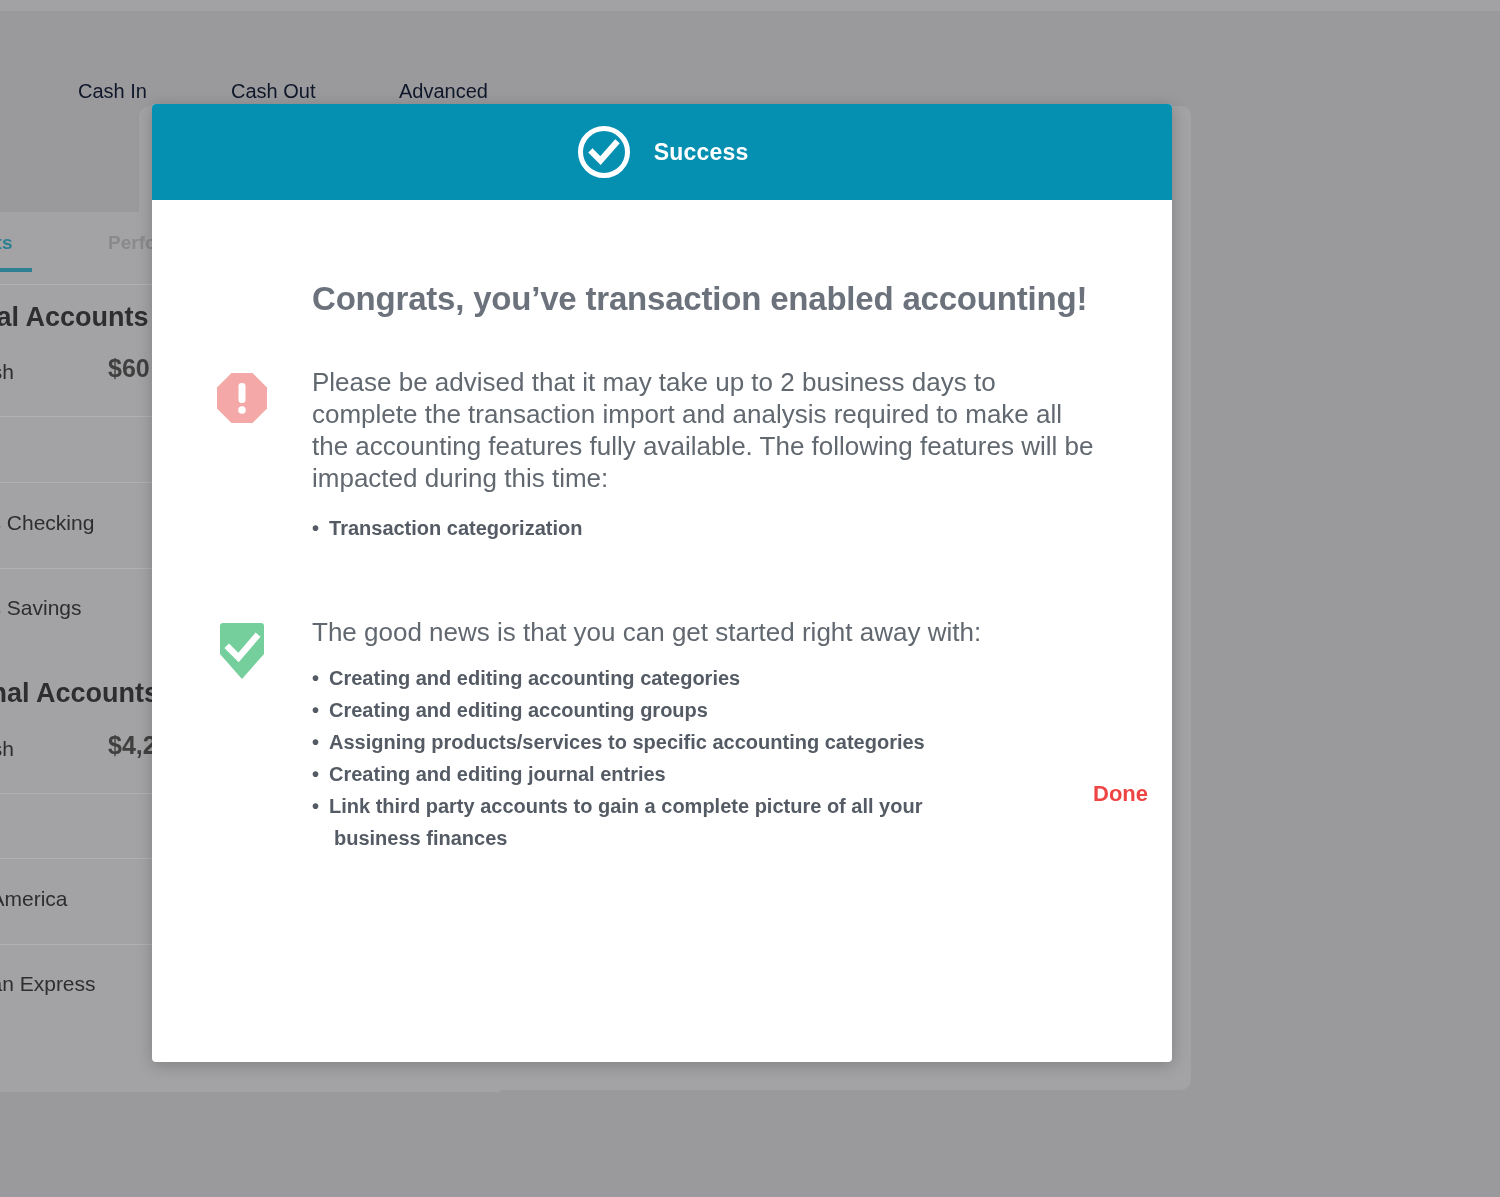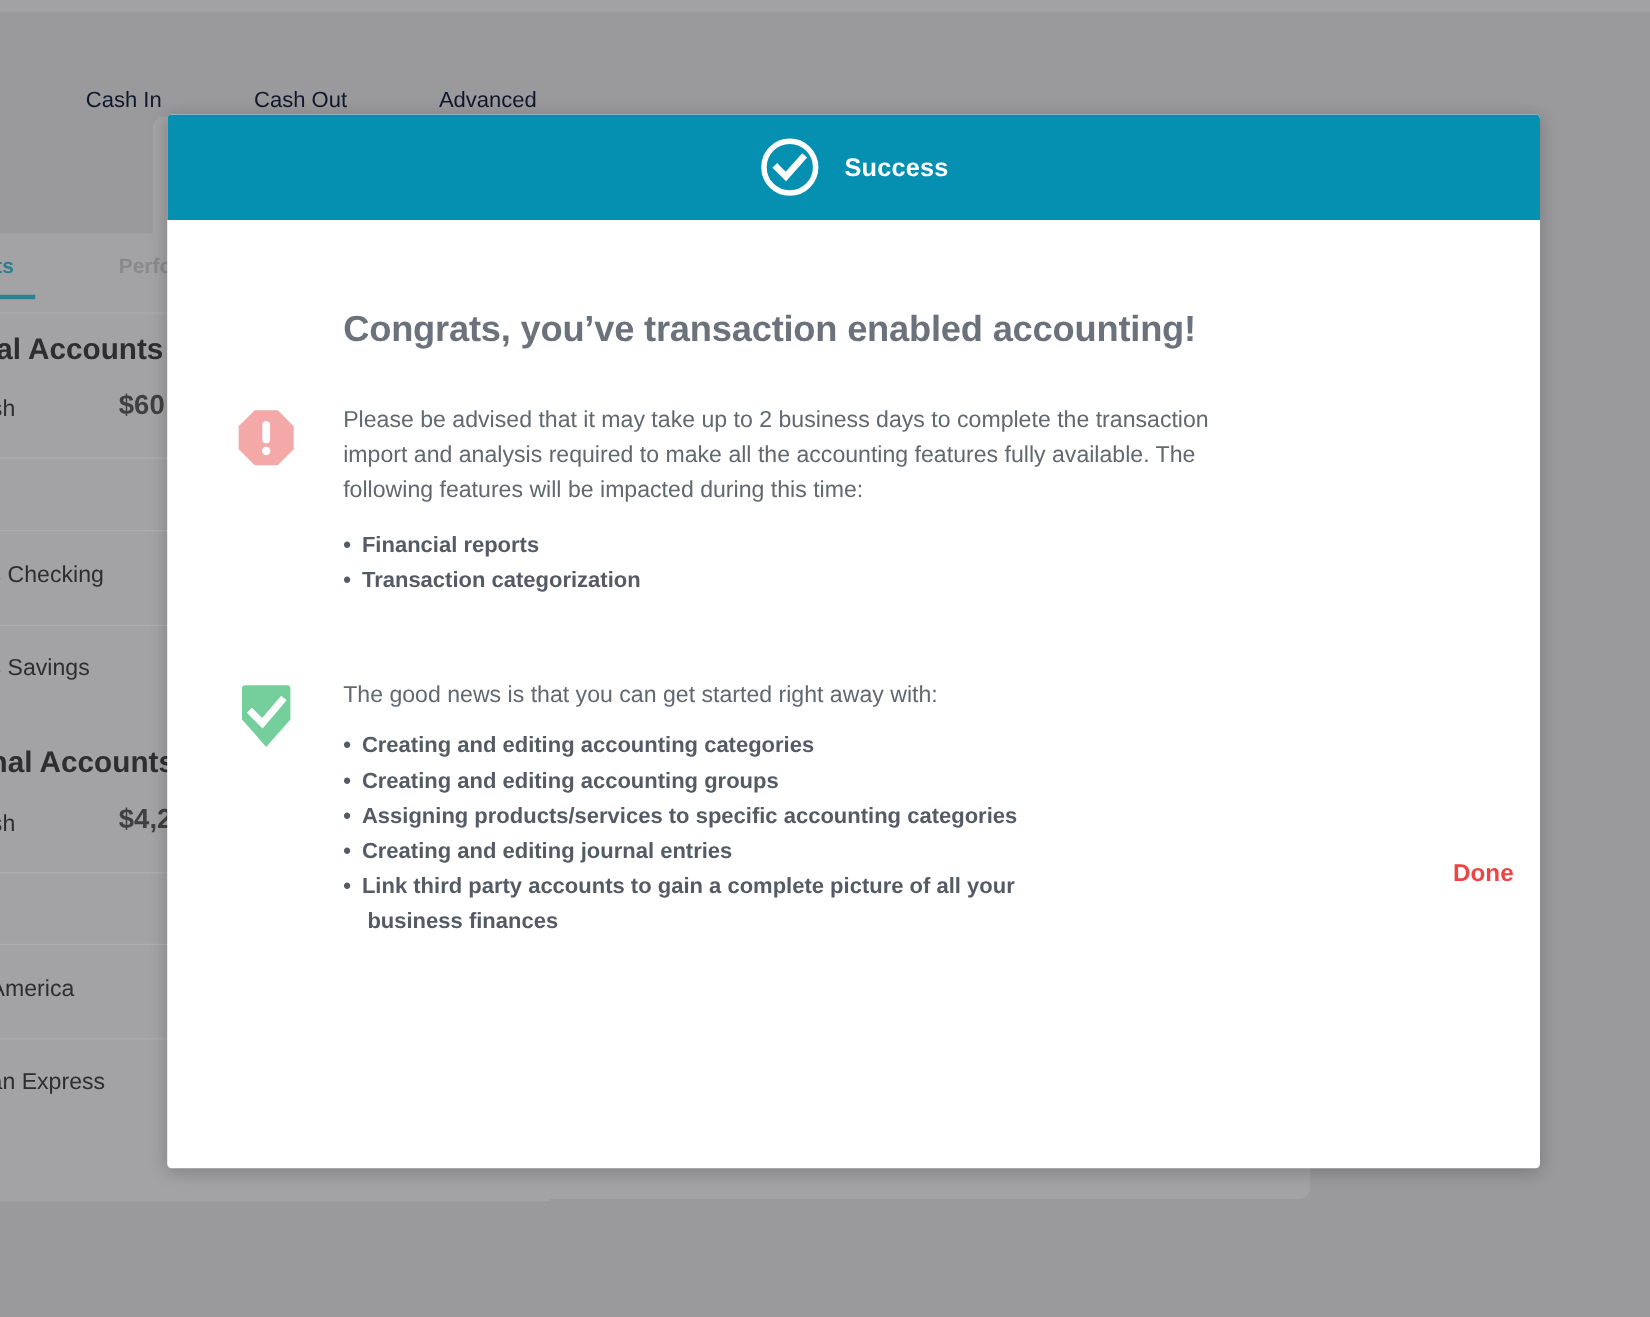--- a/index.html
+++ b/index.html
@@ -114,21 +114,21 @@
     font-weight: 700;
     color: #404040;
     white-space: nowrap;
   }
 
   
   .modal {
     position: absolute;
     top: 104px;
     left: 152px;
-    width: 1248px;
+    width: 1020px;
     height: 958px;
     background: #ffffff;
     border-radius: 4px;
     box-shadow: 0 3px 16px rgba(0,0,0,0.22);
     overflow: hidden;
   }
   .modal-header {
     height: 96px;
     background: #0590b1;
     display: flex;
@@ -168,21 +168,21 @@
   }
   .note-icon-wrap {
     flex: 0 0 100px;
     padding-top: 6px;
     display: flex;
     justify-content: flex-start;
     padding-left: 4px;
   }
   .note-content { flex: 1 1 auto; }
   .note-paragraph {
-    font-size: 21px;
+    font-size: 26px;
     line-height: 32px;
     color: #616870;
     max-width: 830px;
   }
   .feature-list {
     list-style: none;
     margin-top: 18px;
   }
   .feature-list li {
     font-size: 20px;
@@ -293,21 +293,20 @@
           <svg viewBox="0 0 52 52" width="52" height="52" aria-hidden="true">
             <polygon points="15.5,1 36.5,1 51,15.5 51,36.5 36.5,51 15.5,51 1,36.5 1,15.5" fill="#f4a9a8"></polygon>
             <rect x="22.5" y="11" width="7" height="20" rx="3.2" fill="#ffffff"></rect>
             <circle cx="26" cy="38" r="3.8" fill="#ffffff"></circle>
           </svg>
         </span>
       </div>
       <div class="note-content">
         <p class="note-paragraph">Please be advised that it may take up to 2 business days to complete the transaction import and analysis required to make all the accounting features fully available. The following features will be impacted during this time:</p>
         <ul class="feature-list">
-          <li>Financial reports</li>
           <li>Transaction categorization</li>
         </ul>
       </div>
     </div>
 
     <div class="note-block block-2">
       <div class="note-icon-wrap">
         <span class="shield-icon">
           <svg viewBox="0 0 52 58" width="52" height="58" aria-hidden="true">
             <path d="M4 4 Q4 1 7 1 L45 1 Q48 1 48 4 L48 32 L26 57 L4 32 Z" fill="#74cf9c"></path>

